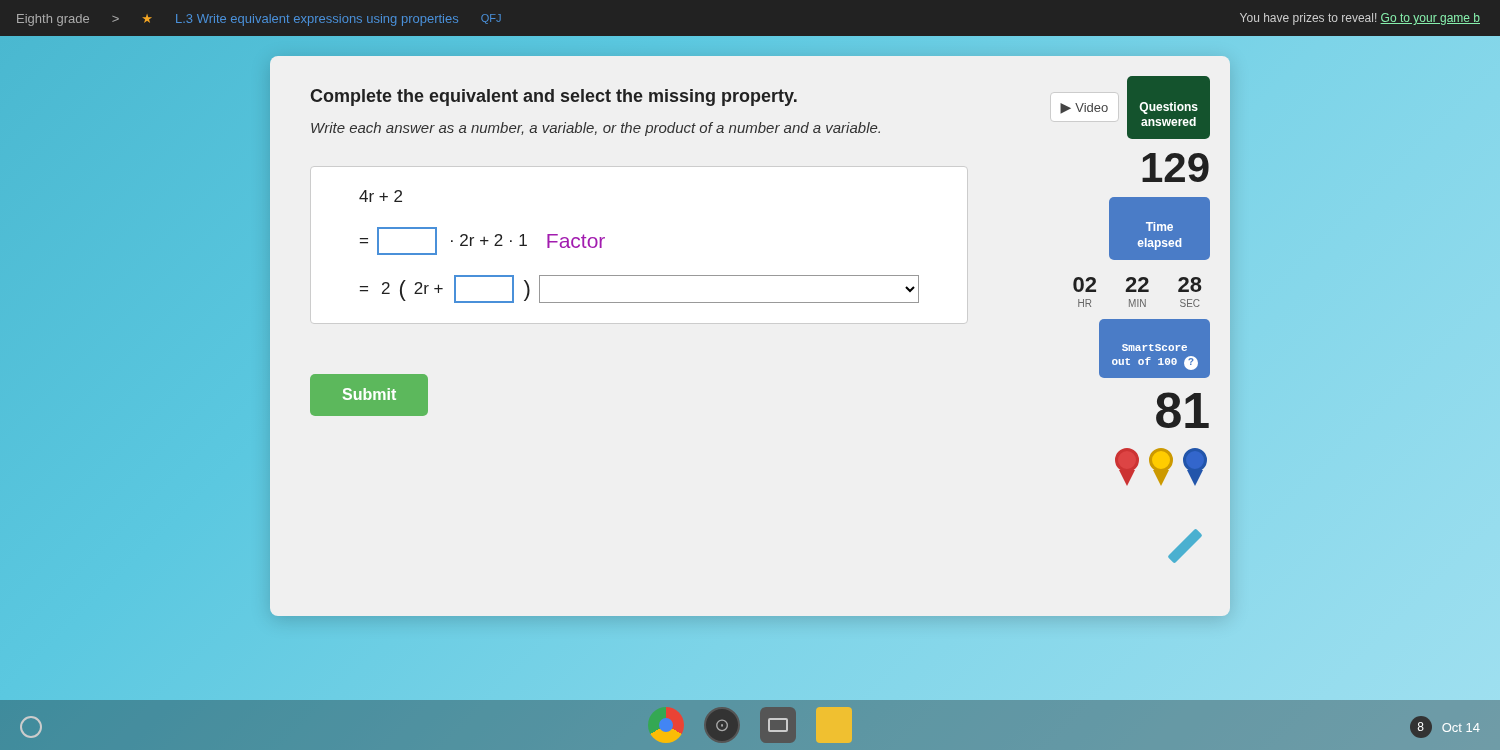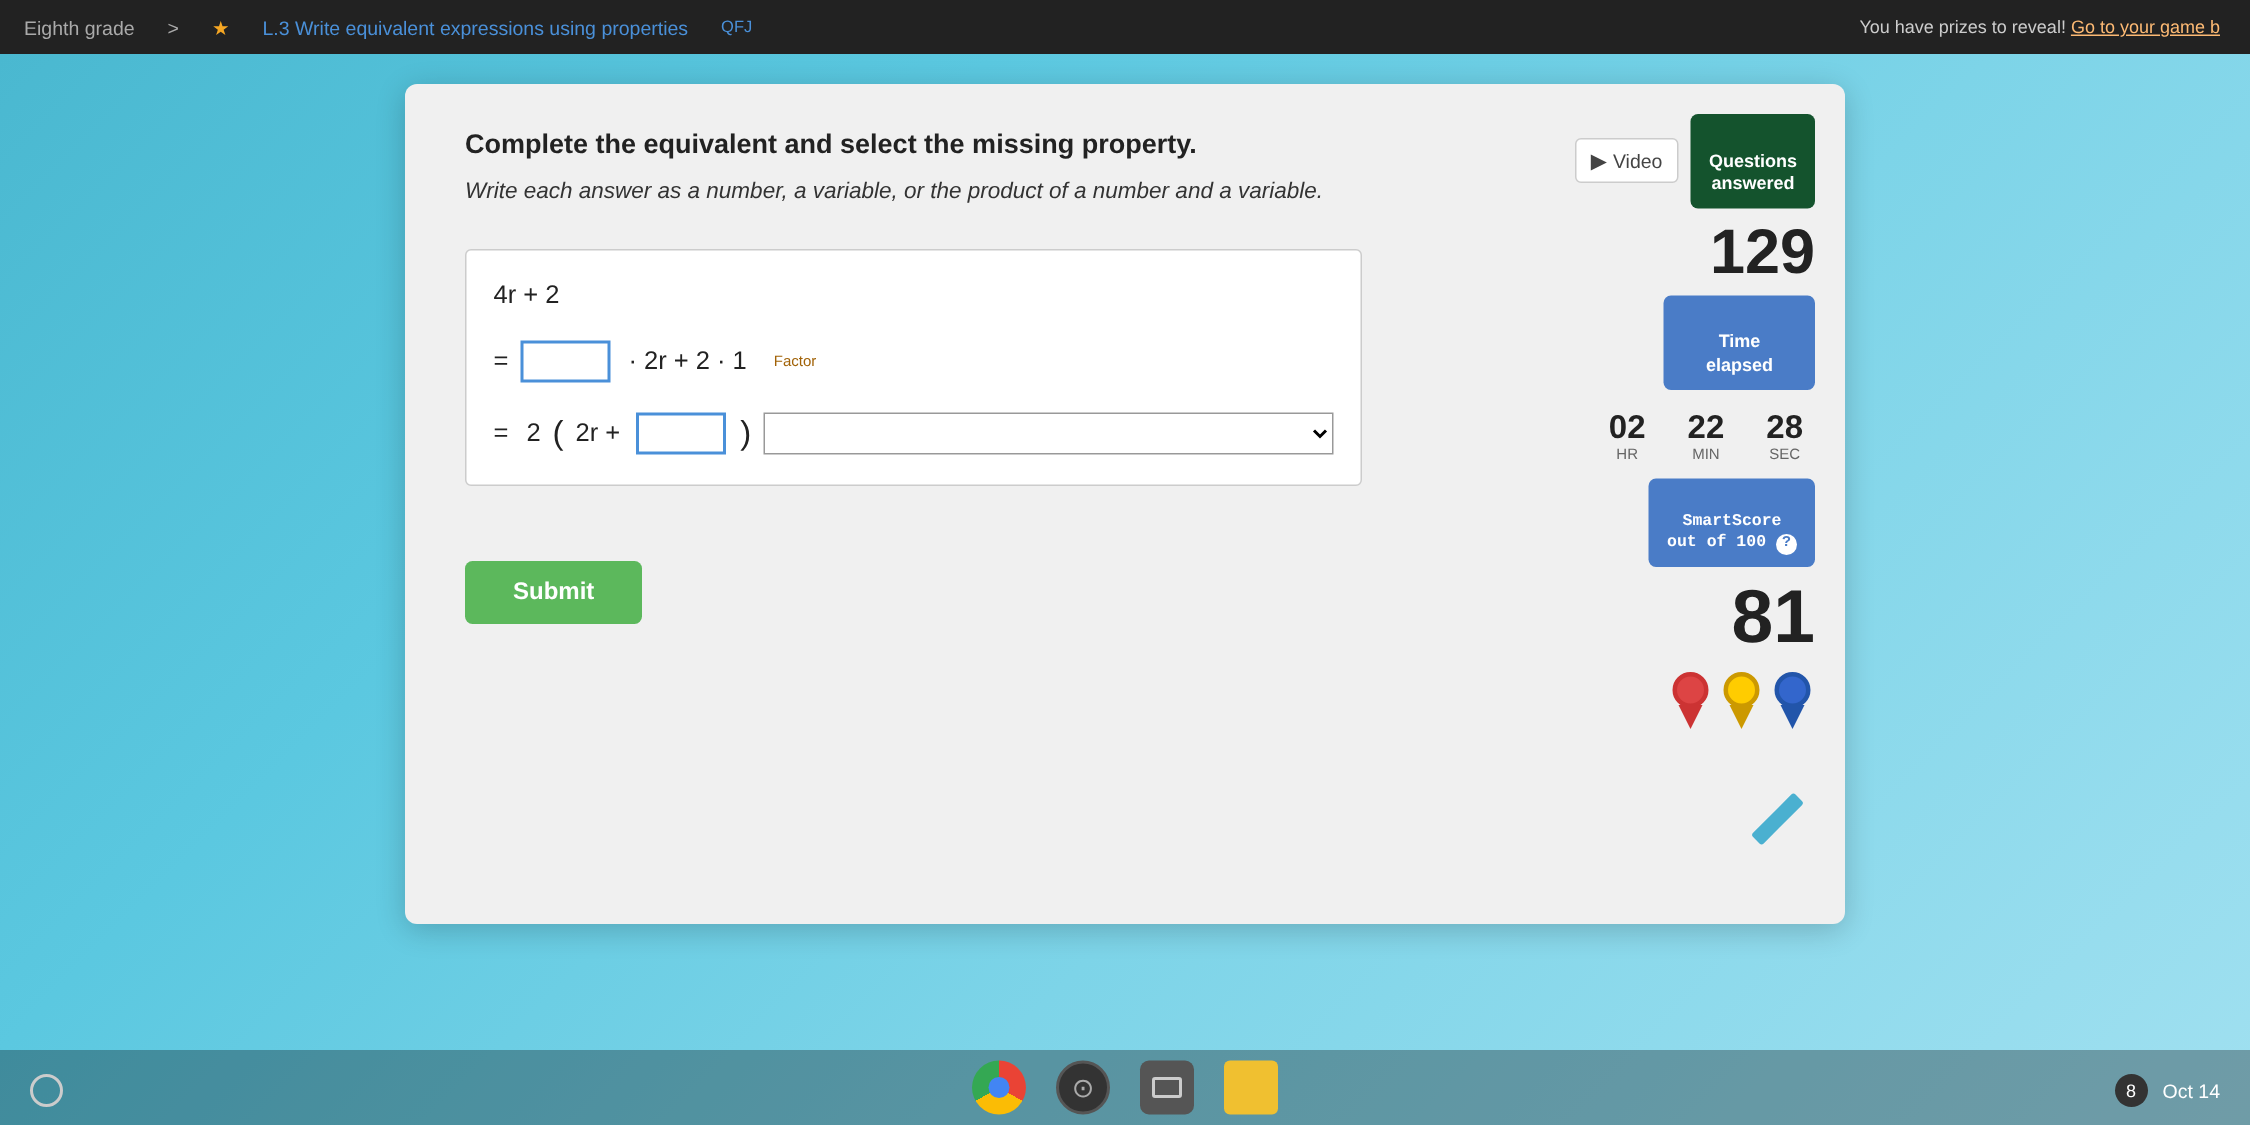--- a/index.html
+++ b/index.html
@@ -31,21 +31,21 @@
     }
     .top-bar .breadcrumb .star { color: #f5a623; }
     .top-bar .breadcrumb .link-text { color: #4a90d9; }
     .top-bar .breadcrumb .code { color: #4a90d9; font-size: 11px; }
     .top-bar .prize-notice {
       position: absolute;
       right: 20px;
       color: #ccc;
       font-size: 12px;
     }
-    .top-bar .prize-notice a { color: #fdba74; text-decoration: underline; margin-top: 20px; }
+    .top-bar .prize-notice a { color: #86efac; text-decoration: underline; margin-top: 20px; }
 
     
     .main-area {
       width: 100%;
       height: 714px;
       background: linear-gradient(135deg, #4ab8d0 0%, #5bc8e0 30%, #7dd4e8 60%, #a0e0f0 100%);
       display: flex;
       justify-content: center;
       align-items: flex-start;
       padding-top: 20px;
@@ -75,21 +75,21 @@
       font-style: italic;
       color: #333;
       margin-bottom: 30px;
     }
 
     
     .expression-box {
       background: white;
       border: 1px solid #ccc;
       border-radius: 4px;
-      padding: 20px 18px;
+      padding: 20px 48px;
       display: inline-block;
       min-width: 580px;
       margin-bottom: 30px;
     }
 
     .expr-row {
       display: flex;
       align-items: center;
       margin-bottom: 20px;
       font-size: 17px;
@@ -125,22 +125,22 @@
       border: 1px solid #999;
       background: white;
       height: 28px;
       font-size: 14px;
       padding: 2px 8px;
       width: 380px;
       appearance: auto;
     }
 
     .factor-label {
-      color: #a16207;
-      font-size: 10px;
+      color: #a21caf;
+      font-size: 21px;
       margin-left: 4px;
     }
 
     .submit-btn {
       background: #5cb85c;
       color: white;
       border: none;
       padding: 12px 32px;
       font-size: 16px;
       font-weight: bold;

